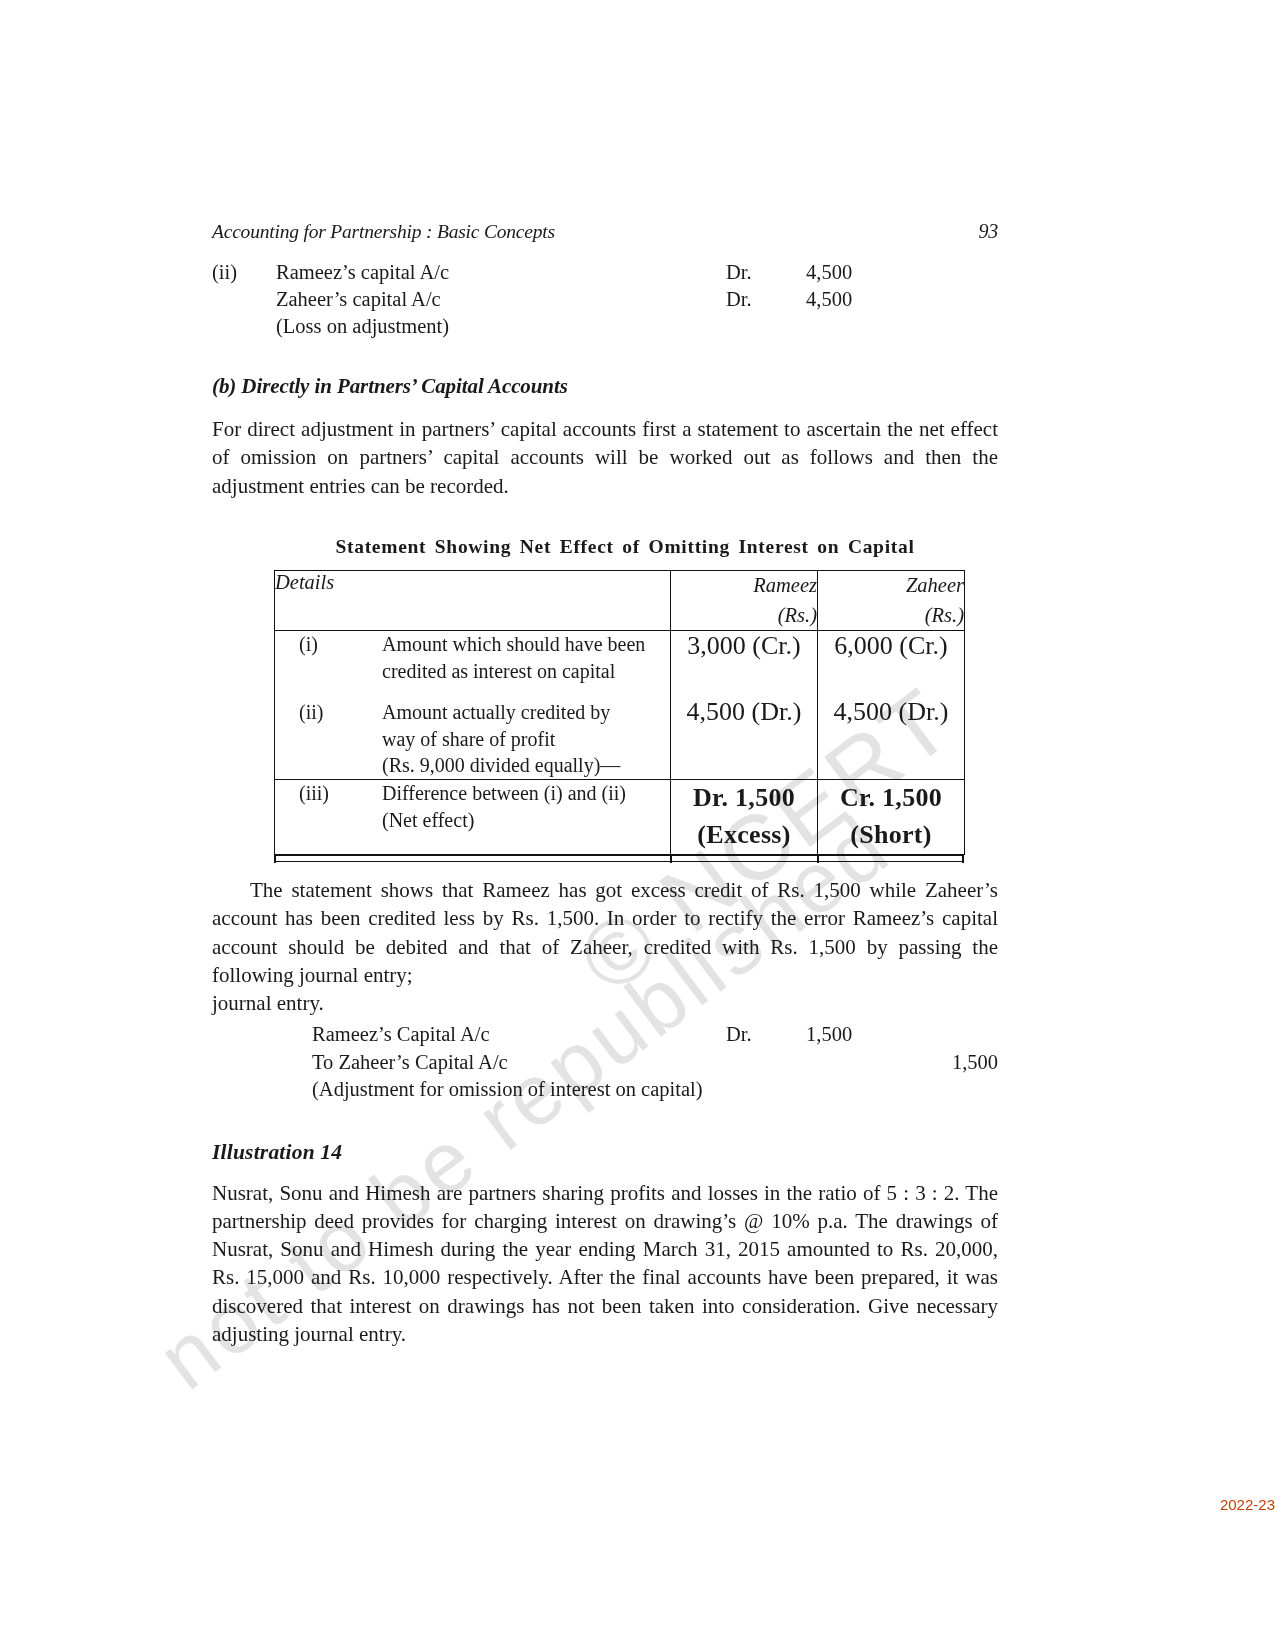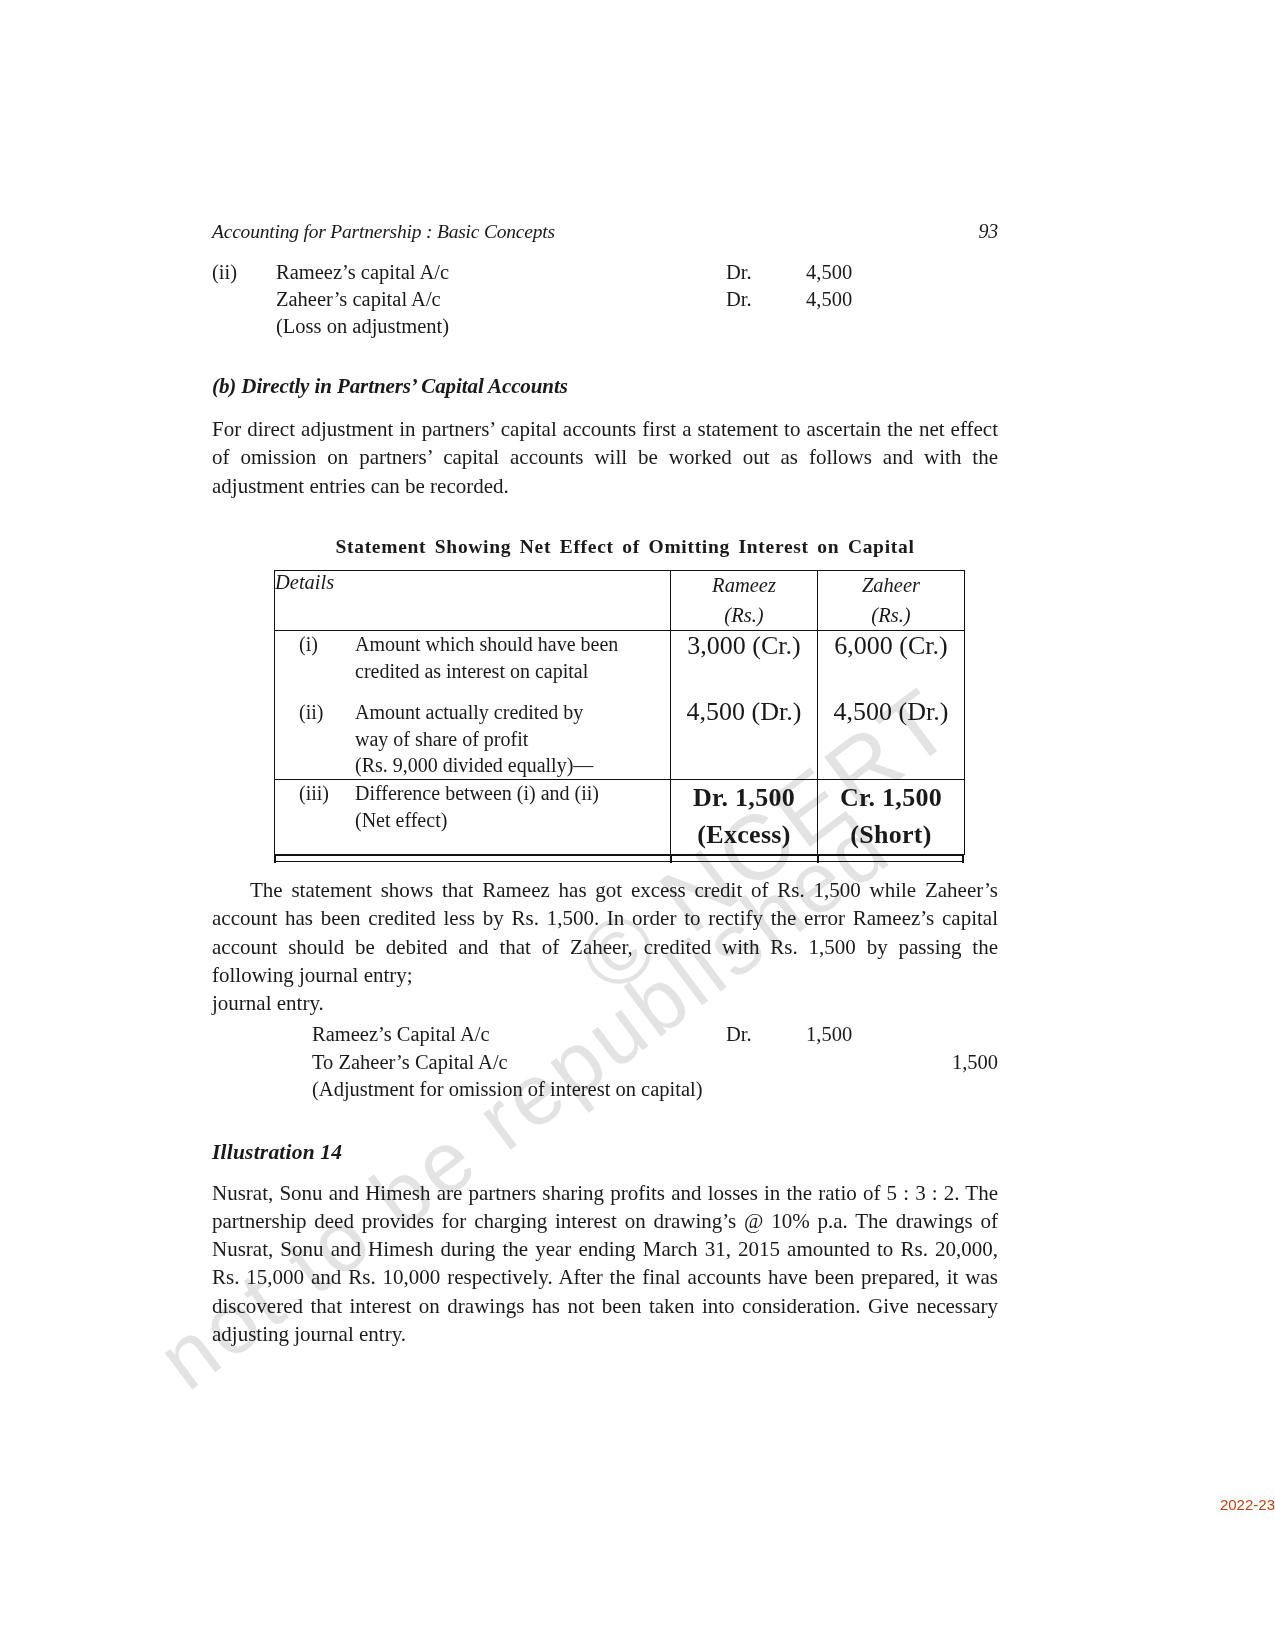--- a/index.html
+++ b/index.html
@@ -154,21 +154,21 @@
   .hdr-details {
     font-style: italic;
     font-weight: normal;
     text-align: left;
     padding: 9px 0 12px 42px;
     font-size: 20.5px;
   }
   .hdr-amt {
     font-style: italic;
     font-weight: normal;
-    text-align: center;
+    text-align: right;
     padding: 9px 0 12px 0;
     font-size: 20.5px;
     line-height: 1.45;
   }
 
   .cell-details {
     padding: 9px 8px 12px 10px;
   }
   .cell-amt {
     text-align: center;
@@ -184,20 +184,21 @@
   .det-line .roman {
     flex: 0 0 56px;
     text-align: left;
     padding-left: 24px;
     font-size: 20px;
   }
   .det-line .txt {
     flex: 1 1 auto;
     font-size: 20px;
     line-height: 1.34;
+    margin-left: 27px;
   }
   .det-line .txt .sub { display: block; }
 
   
   .dbl-rule {
     width: 690px;
     margin-left: 62px;
     height: 7px;
     border-top: 1.8px solid #111;
     border-bottom: 1.8px solid #111;
@@ -262,21 +263,21 @@
       <div class="jrow">
         <span class="j-num"></span>
         <span class="j-desc">(Loss on adjustment)</span>
         <span class="j-dr"></span>
         <span class="j-amt"></span>
         <span class="j-amt2"></span>
       </div>
     </div>
 
     <h3 class="sub-heading">(b)  Directly in Partners’ Capital Accounts</h3>
-    <p class="body-par">For direct adjustment in partners’ capital accounts first a statement to ascertain the net effect of omission on partners’ capital accounts will be worked out as follows and with the adjustment entries can be recorded.</p>
+    <p class="body-par">For direct adjustment in partners’ capital accounts first a statement to ascertain the net effect of omission on partners’ capital accounts will be worked out as follows and then the adjustment entries can be recorded.</p>
 
     <div class="table-wrap">
       <div class="table-title">Statement Showing Net Effect of Omitting Interest on Capital</div>
 
       <table class="stmt">
         <colgroup>
           <col class="col-details">
             <col class="col-amt">
             <col class="col-amt">
         </colgroup>

